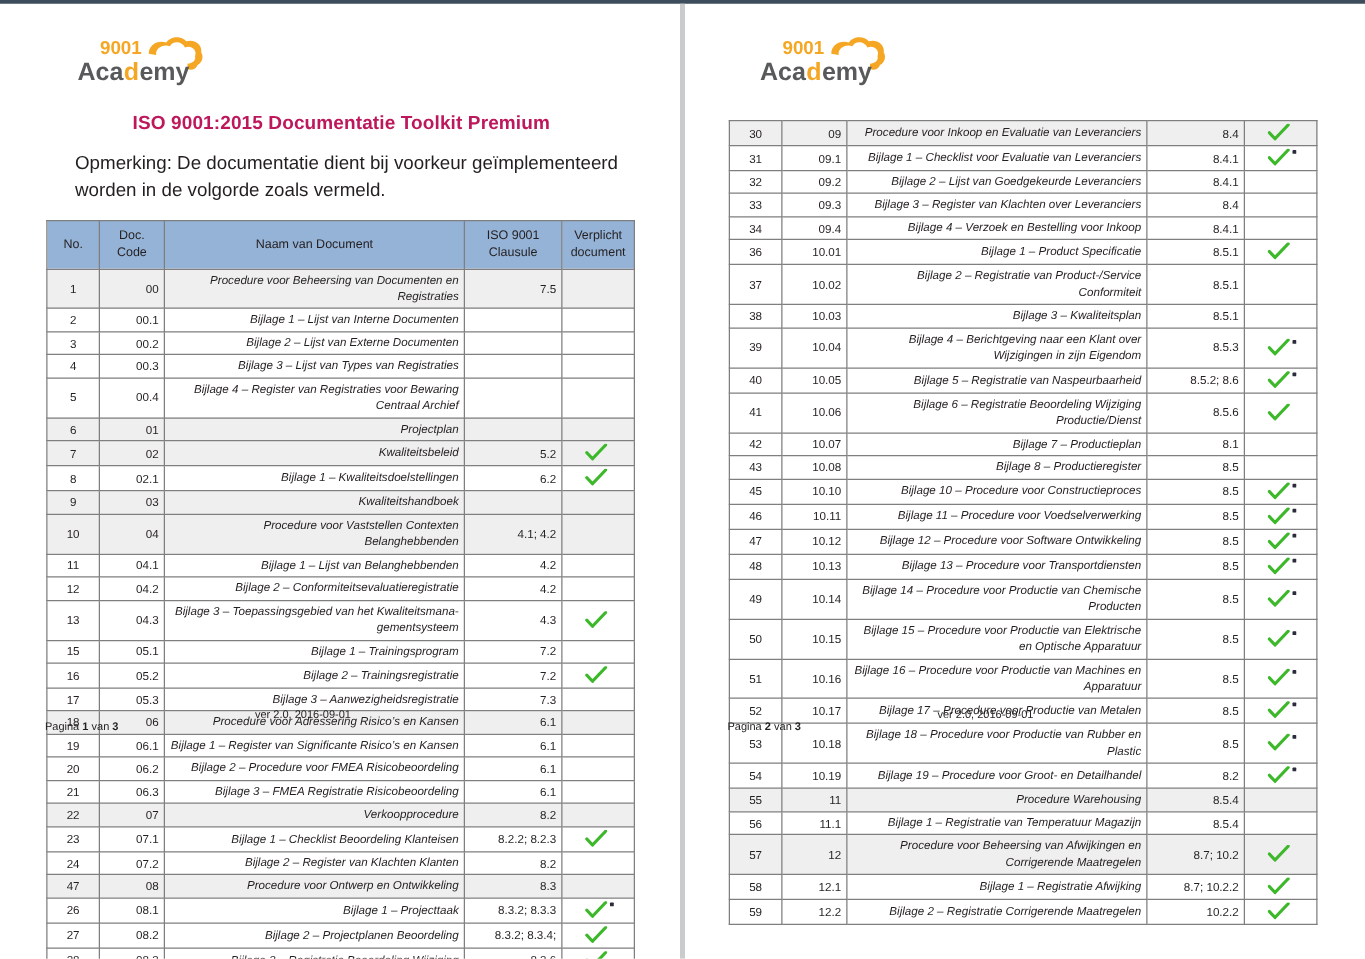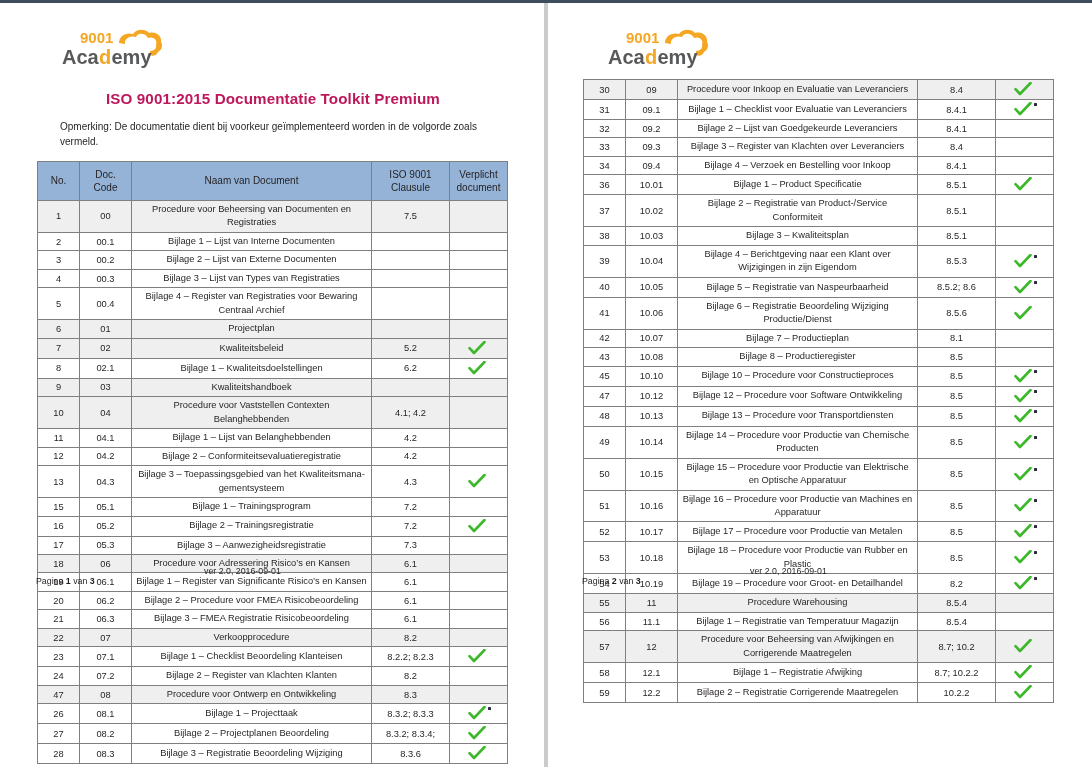--- a/index.html
+++ b/index.html
@@ -21,21 +21,21 @@
   
   .logo{position:relative;width:120px;height:46px;margin-left:24px;margin-top:4px;}
   .logo svg{display:block;}
 
   
   .doc-title{
     text-align:center;font-size:15.2px;font-weight:bold;
     letter-spacing:.1px;margin:18px 0 0 0;color:#be185d;
   }
   .doc-note{
-    font-size:10px;line-height:1.45;margin:13px 6px 0 24px;color:#231f20;
+    font-size:15px;line-height:1.45;margin:13px 6px 0 24px;color:#231f20;
   }
 
   
   table.doclist{
     border-collapse:collapse;width:470px;margin-top:12px;table-layout:fixed;
     margin-left:1px;
   }
   table.doclist.right{margin-top:0;}
   table.doclist th,table.doclist td{
     border:1px solid #7f7f7f;
@@ -52,23 +52,23 @@
     line-height:1.35;
     height:30px;
   }
   col.c-no{width:42px;}
   col.c-code{width:52px;}
   col.c-name{width:240px;}
   col.c-clause{width:78px;}
   col.c-req{width:58px;}
 
   td.no{text-align:center;font-size:9.6px;}
-  td.code{text-align:center;font-size:9.6px;padding-right:5px;}
-  td.name{text-align:center;line-height:1.45;font-size:9.5px;}
-  td.clause{text-align:center;font-size:9.6px;}
+  td.code{text-align:right;font-size:9.6px;padding-right:5px;}
+  td.name{text-align:right;line-height:1.45;font-size:9.5px;font-style:italic;}
+  td.clause{text-align:right;font-size:9.6px;}
   td.req{text-align:center;padding:0;}
   tr.shade td{background:#efefef;}
   tr td{background:#ffffff;}
   tr.shade td{background:#efefef;}
 
   .check{display:inline-block;position:relative;width:26px;height:15px;vertical-align:middle;}
   .check svg{position:absolute;left:2px;top:0;}
   .star{
     position:absolute;right:1px;top:1px;width:3px;height:3px;background:#2b2b3d;
     border-radius:.5px;
@@ -358,21 +358,21 @@
     <div class="logo">
       <svg width="120" height="46" viewBox="0 0 240 92">
         <path d="M118 34 C118 20 132 12 146 16 C152 6 170 4 178 14 C192 10 204 20 202 32 C206 38 204 48 196 52 C194 58 186 62 180 58 L180 50 C188 50 194 44 192 38 C196 28 186 20 176 24 C172 14 156 12 152 22 C140 18 128 26 130 36 Z" fill="#F5A623"></path>
         <text x="40" y="34" font-family="Liberation Sans, sans-serif" font-size="30" font-weight="bold" fill="#F5A623">9001</text>
         <text x="4" y="76" font-family="Liberation Sans, sans-serif" font-size="40" font-weight="bold" fill="#58595B">Aca</text>
         <text x="78" y="76" font-family="Liberation Sans, sans-serif" font-size="40" font-weight="bold" fill="#F5A623">d</text>
         <text x="103" y="76" font-family="Liberation Sans, sans-serif" font-size="40" font-weight="bold" fill="#58595B">emy</text>
       </svg>
     </div>
 
-    <table class="doclist right" style="margin-top:7px;">
+    <table class="doclist right" style="margin-top:24px;">
       <colgroup>
         <col class="c-no">
           <col class="c-code">
           <col class="c-name">
           <col class="c-clause">
           <col class="c-req">
       </colgroup>
       <tbody>
           <tr class="shade">
             <td class="no">30</td>
@@ -474,20 +474,29 @@
             <td class="no">43</td>
             <td class="code">10.08</td>
             <td class="name">Bijlage 8 – Productieregister</td>
             <td class="clause">8.5</td>
             <td class="req"></td>
           </tr>
           <tr>
             <td class="no">45</td>
             <td class="code">10.10</td>
             <td class="name">Bijlage 10 – Procedure voor Constructieproces</td>
+            <td class="clause">8.5</td>
+            <td class="req"><span class="check"><svg width="18" height="15" viewBox="0 0 18 15">
+                  <path d="M1.5 7.2 L6 12 L16.5 1" fill="none" stroke="#3DB82B" stroke-width="2.6" stroke-linecap="round" stroke-linejoin="round"></path>
+                </svg><span class="star"></span></span></td>
+          </tr>
+          <tr>
+            <td class="no">46</td>
+            <td class="code">10.11</td>
+            <td class="name">Bijlage 11 – Procedure voor Voedselverwerking</td>
             <td class="clause">8.5</td>
             <td class="req"><span class="check"><svg width="18" height="15" viewBox="0 0 18 15">
                   <path d="M1.5 7.2 L6 12 L16.5 1" fill="none" stroke="#3DB82B" stroke-width="2.6" stroke-linecap="round" stroke-linejoin="round"></path>
                 </svg><span class="star"></span></span></td>
           </tr>
           <tr>
             <td class="no">47</td>
             <td class="code">10.12</td>
             <td class="name">Bijlage 12 – Procedure voor Software Ontwikkeling</td>
             <td class="clause">8.5</td>

